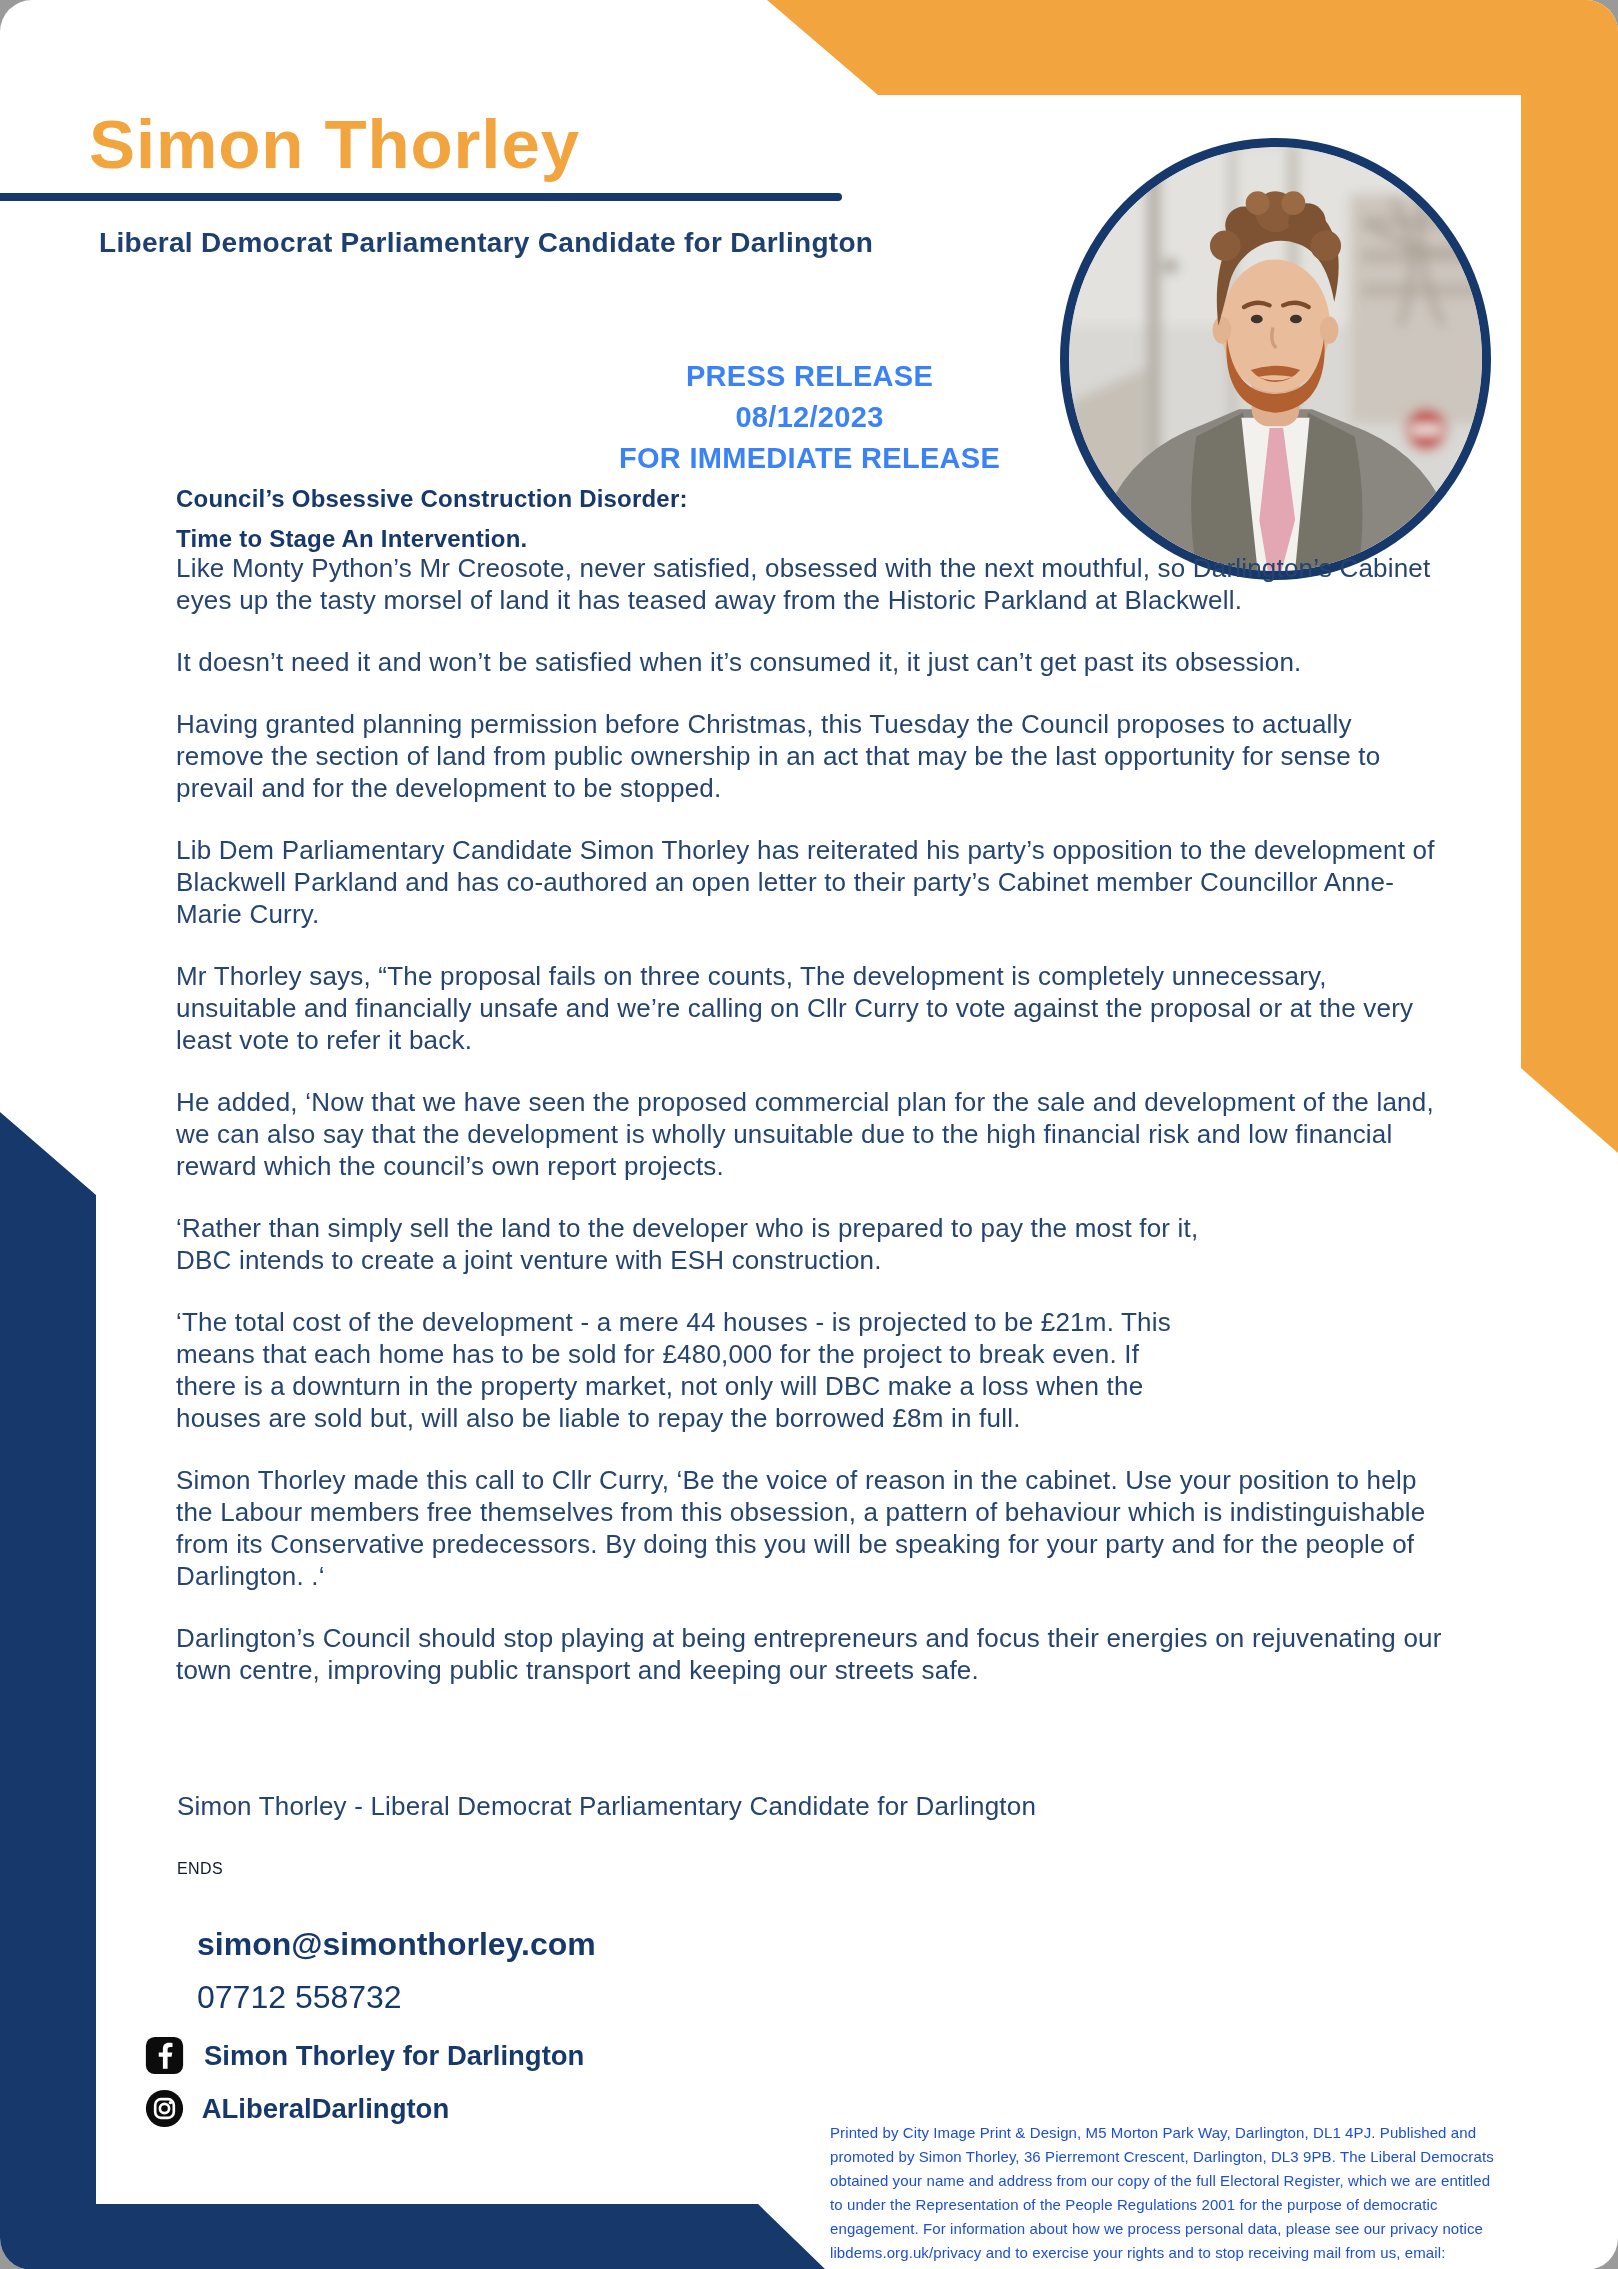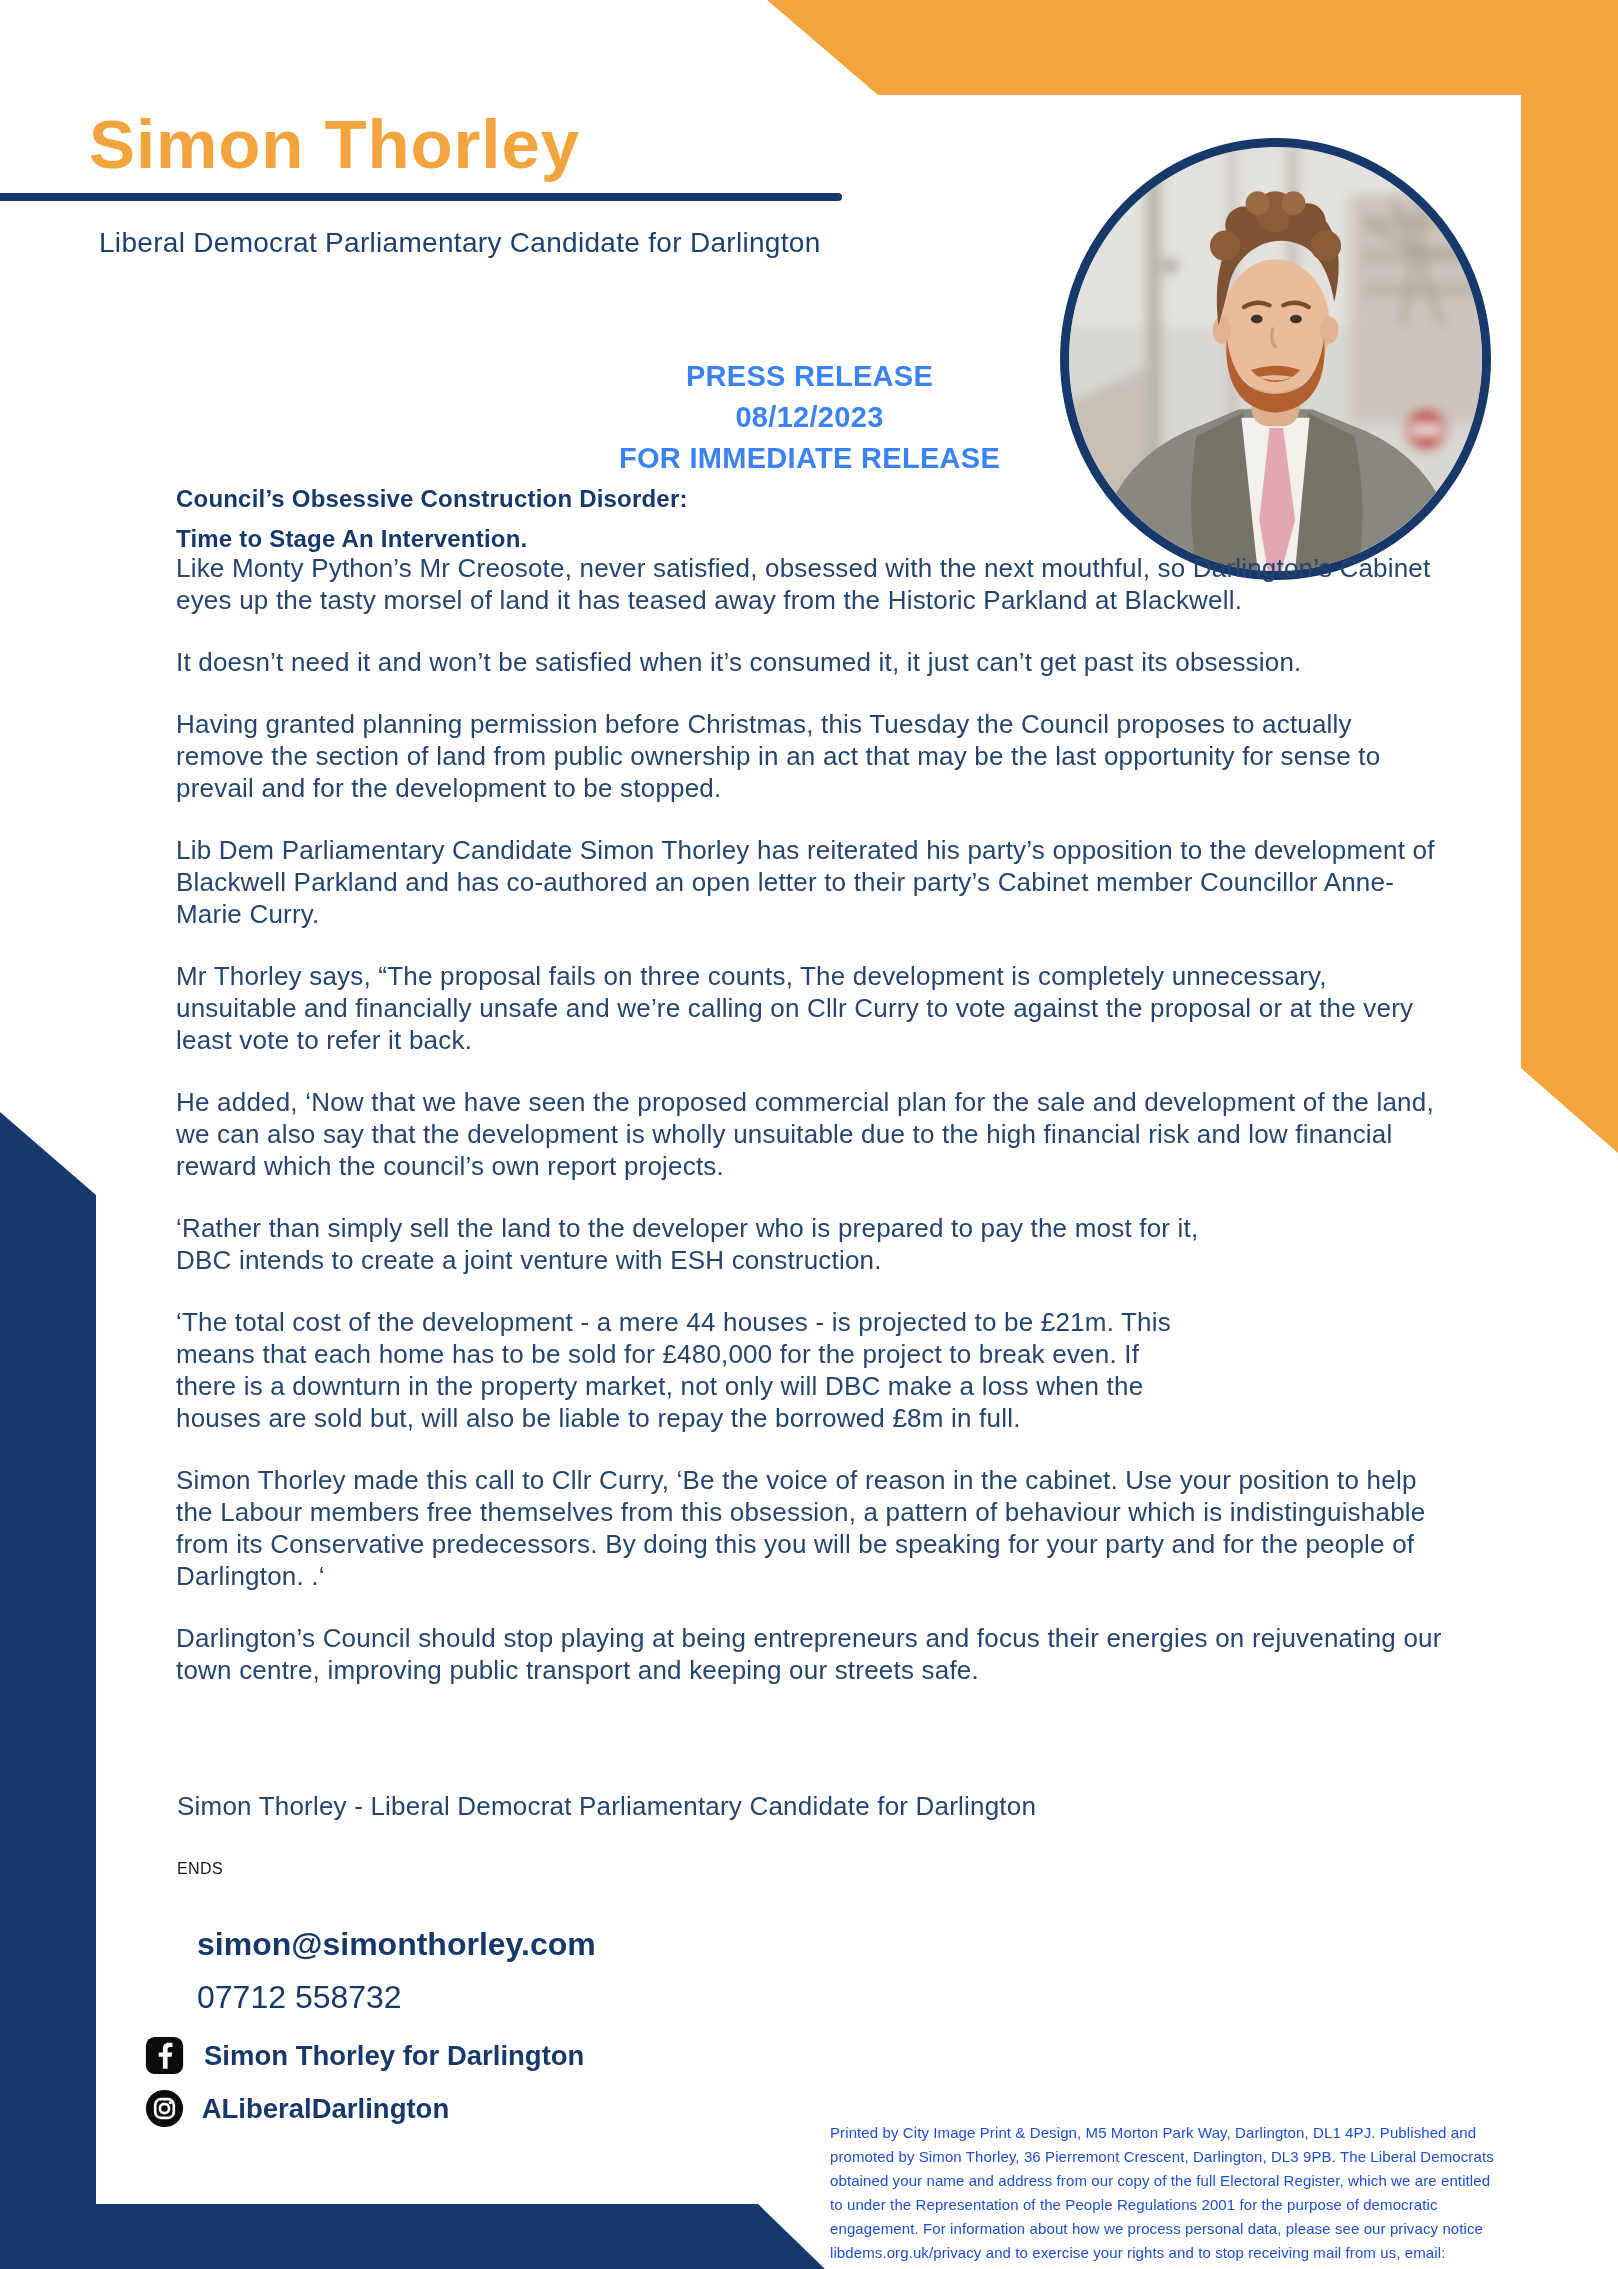--- a/index.html
+++ b/index.html
@@ -1,38 +1,38 @@
 <!DOCTYPE html>
 <html style="font-size:14px"><head>
 <meta charset="utf-8">
 <style>
   html,body{margin:0;padding:0;background:#9a9a9a;}
   .page{
     position:relative; width:1618px; height:2270px; background:#ffffff;
-    overflow:hidden; font-family:"Liberation Sans","DejaVu Sans",sans-serif;
+    overflow:hidden; font-family:"Liberation Sans","DejaVu Sans",sans-serif;border-radius:32px;
   }
   .shape{position:absolute;left:0;top:0;width:1618px;height:2270px;}
   .shape.orange{
     background:#F2A43E;
     clip-path:polygon(767px 0px,1618px 0px,1618px 1153px,1521px 1068px,1521px 95px,878px 95px);
   }
   .shape.navy{
     background:#17386B;
     clip-path:polygon(0px 1112px,96px 1195px,96px 2204px,758px 2204px,826px 2270px,0px 2270px);
   }
   .page-title{
     position:absolute;left:89px;top:105px;font-size:69px;font-weight:bold;
     color:#F2A43E;letter-spacing:0.9px;
   }
   .title-rule{
     position:absolute;left:0;top:193px;width:842px;height:8px;background:#17386B;
     border-radius:0 5.3px 5.3px 0;
   }
   .subtitle{
-    position:absolute;left:99px;top:227px;font-size:28px;color:#1E4070;letter-spacing:0.3px;
+    position:absolute;left:99px;top:227px;font-size:28px;color:#1E4070;letter-spacing:0.3px;font-weight:bold;
   }
   .press-block{
     position:absolute;left:550px;top:356px;width:519px;text-align:center;
     font-size:29px;font-weight:bold;color:#3b82f6;line-height:41px;letter-spacing:0.3px;
   }
   .photo{
     position:absolute;left:1060px;top:138px;width:431px;height:442px;
     border:9.8px solid #17386B;border-radius:50%;overflow:hidden;box-sizing:border-box;
     background:#d9d8d4;
   }

